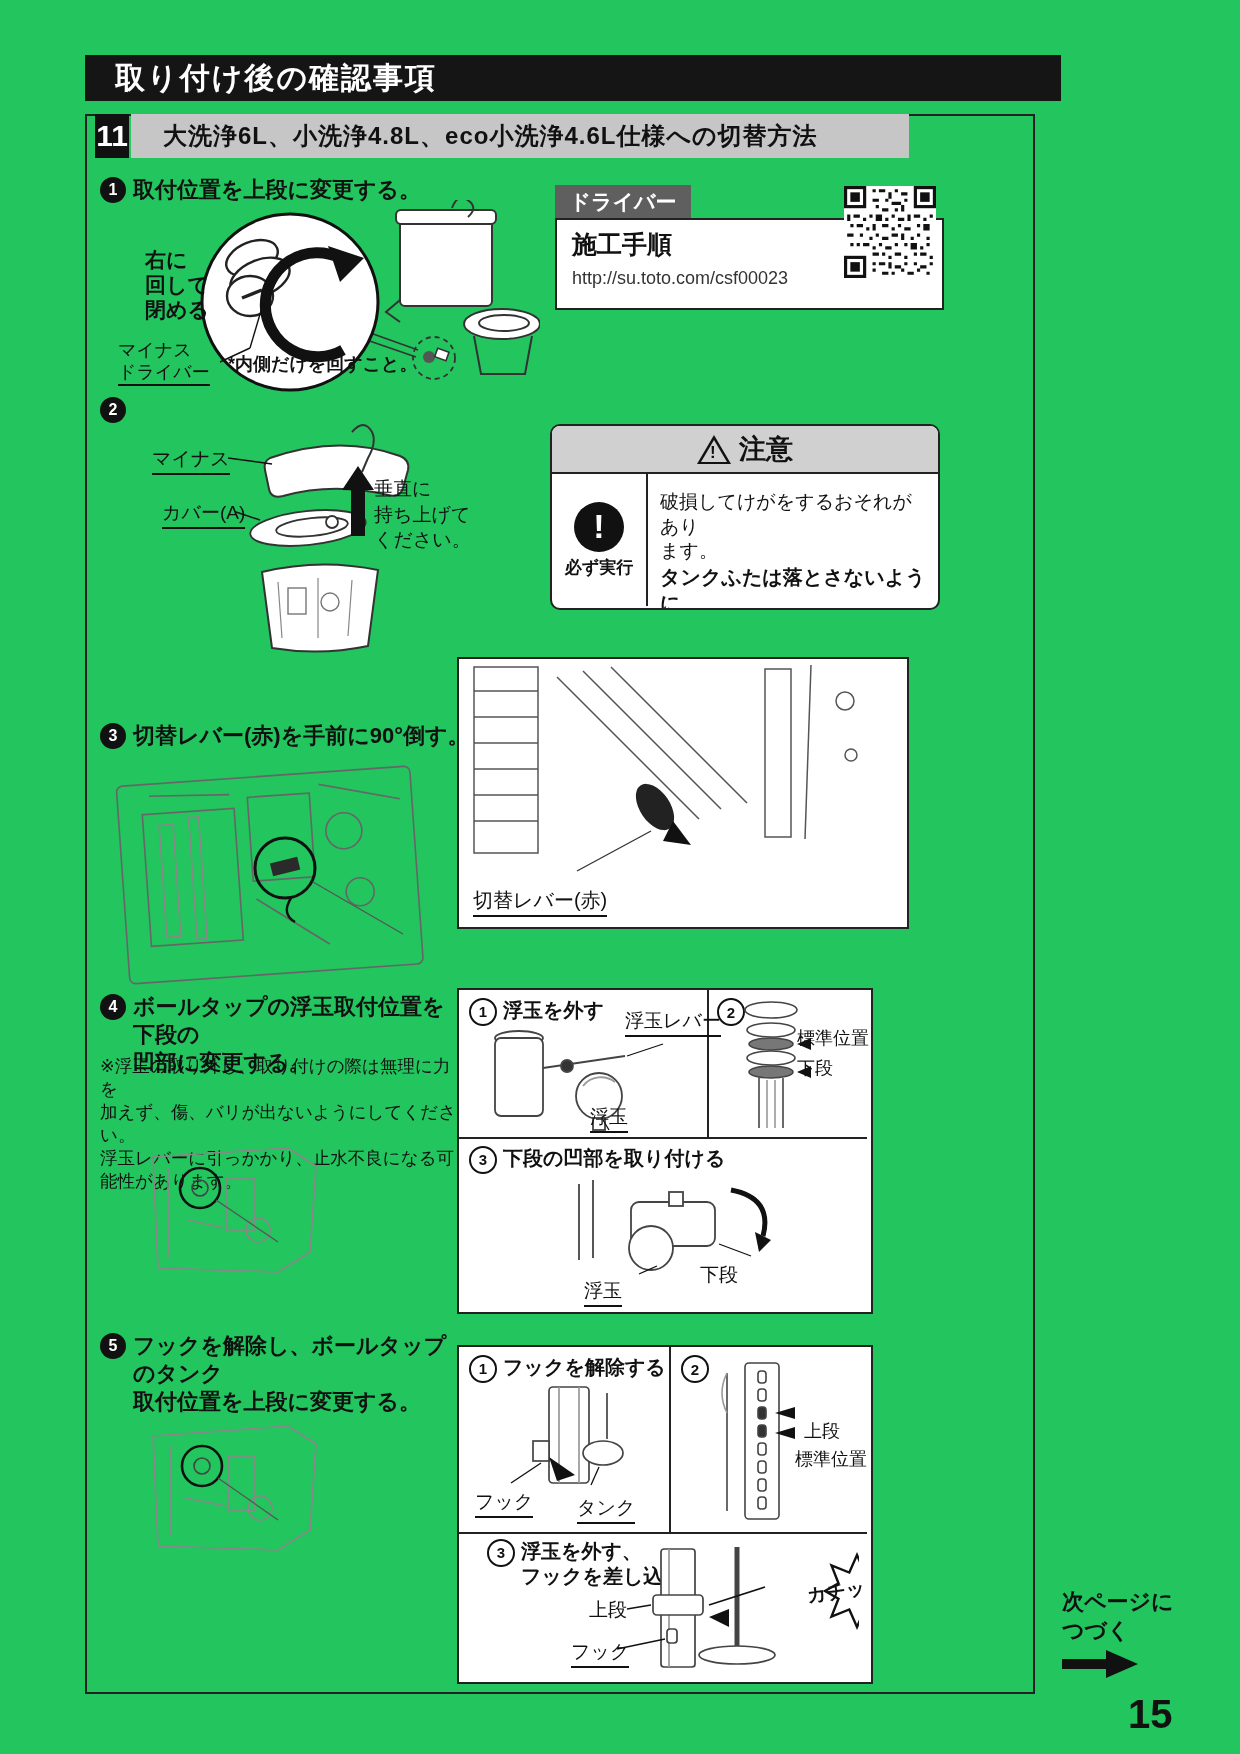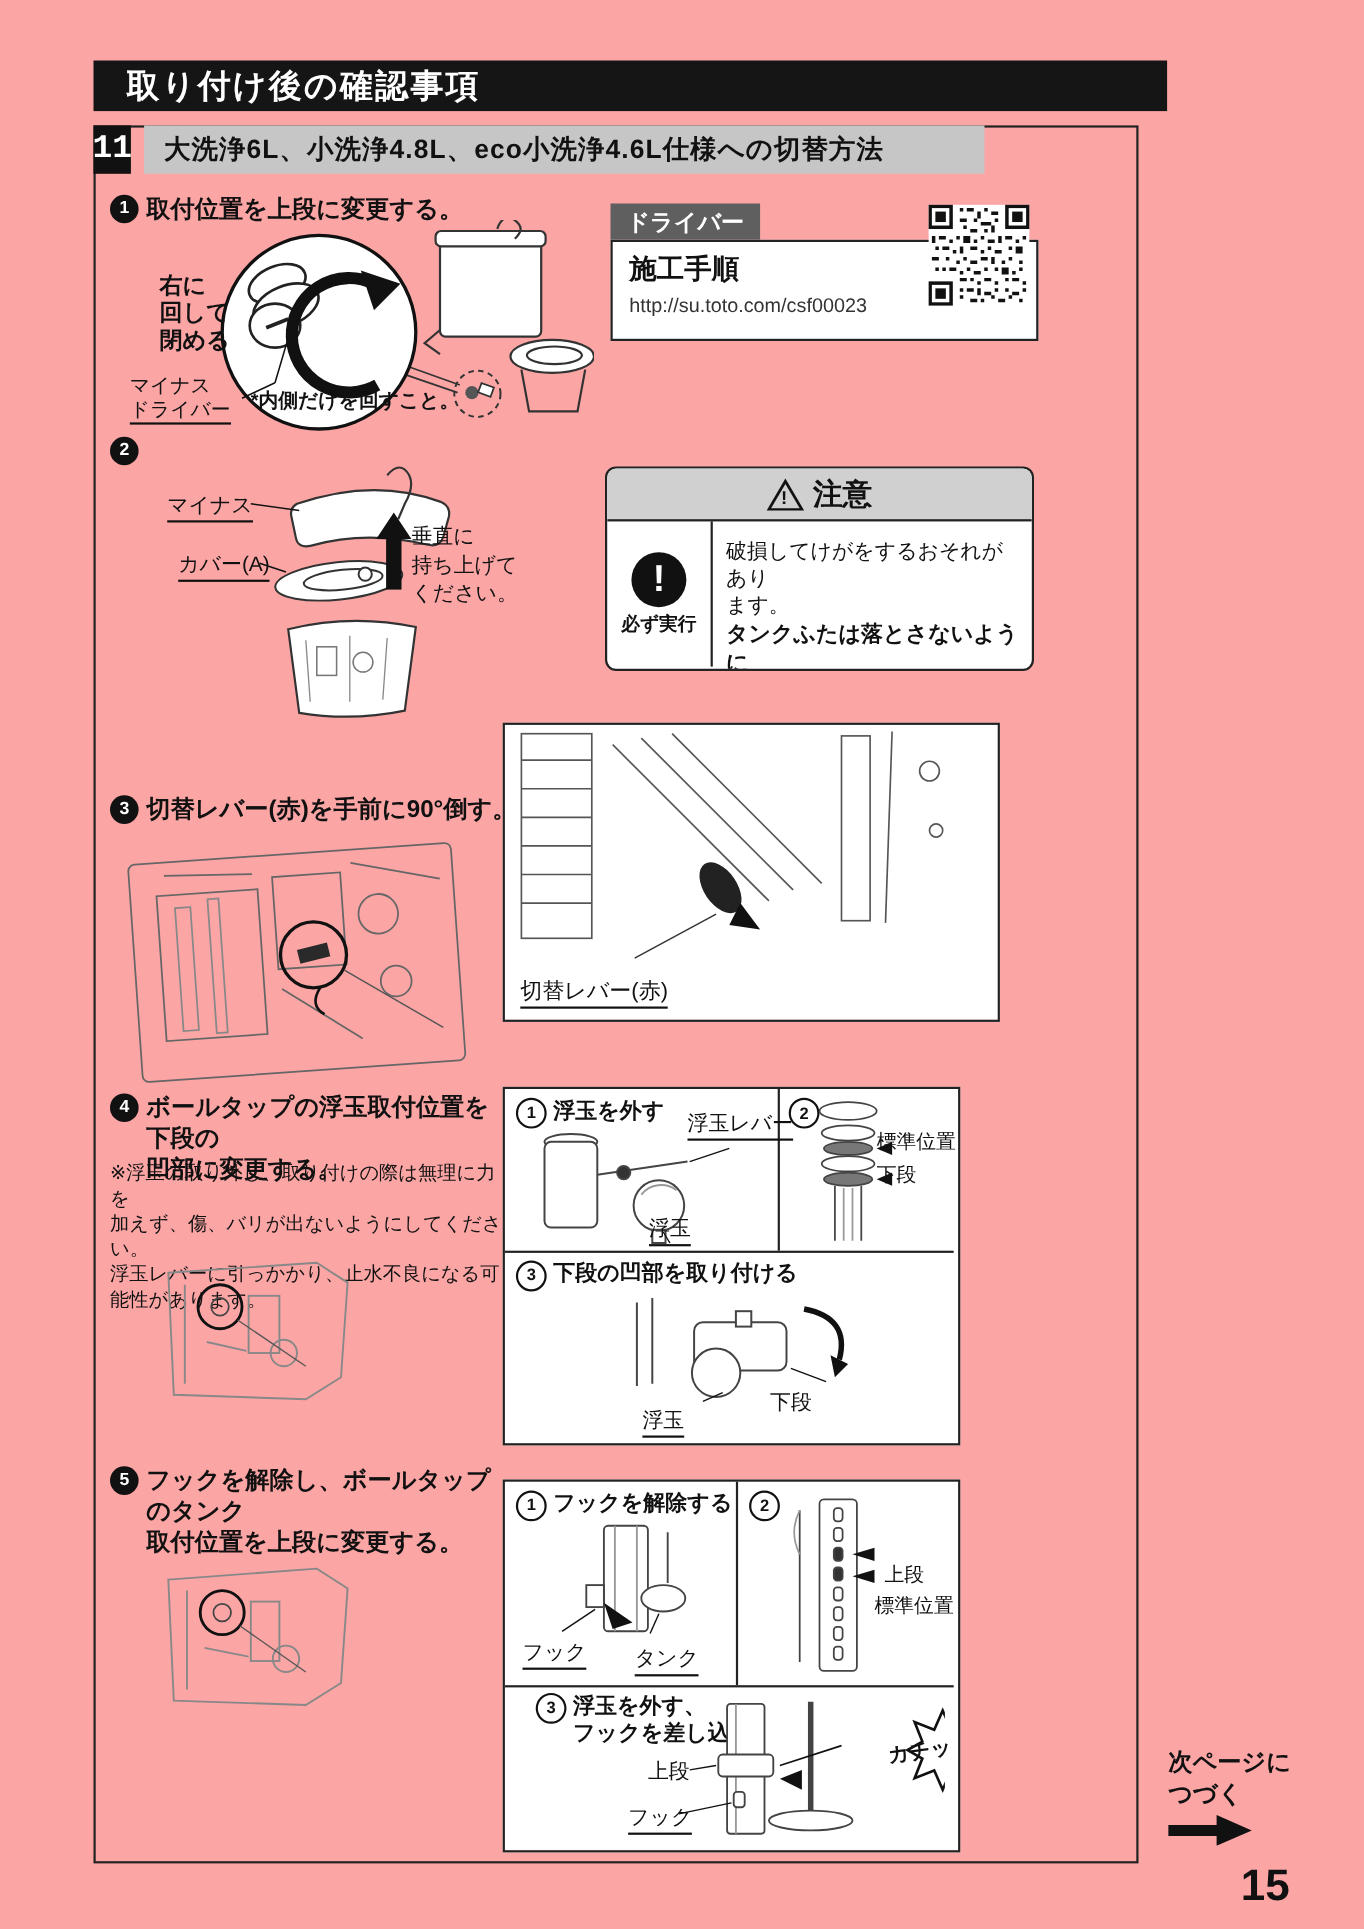--- a/index.html
+++ b/index.html
@@ -1,25 +1,25 @@
 <!DOCTYPE html>
 <html><head>
 <meta charset="utf-8">
 <style>
   html,body{margin:0;padding:0;background:#fff;}
-  .page{position:relative;width:1240px;height:1754px;background:#fca5a5;overflow:hidden;
+  .page{position:relative;width:1240px;height:1754px;background:#22c55e;overflow:hidden;
         font-family:"Liberation Sans","DejaVu Sans",sans-serif;color:#111;}
   .abs{position:absolute;}
   .pre{white-space:pre-line;}
   .bar-title{background:#151515;color:#fff;font-weight:bold;font-size:30px;
              display:flex;align-items:center;padding-left:30px;letter-spacing:2px;}
   .sec-num{background:#111;color:#fff;font-weight:bold;font-size:30px;
            display:flex;align-items:center;justify-content:center;}
   .sec-bar{background:#c6c6c6;color:#111;font-weight:bold;font-size:24px;
-           display:flex;align-items:center;padding-left:18px;letter-spacing:1px;}
+           display:flex;align-items:center;padding-left:32px;letter-spacing:1px;}
   .content-frame{border:2px solid #222;}
   .step-h{display:flex;gap:7px;font-weight:bold;font-size:22px;line-height:1.28;}
   .bnum{width:26px;height:26px;background:#111;color:#fff;border-radius:50%;flex:none;
         display:inline-flex;align-items:center;justify-content:center;font-size:16px;font-weight:bold;margin-top:1px;}
   .cnum{width:24px;height:24px;border:2px solid #111;border-radius:50%;flex:none;background:#fff;
         display:inline-flex;align-items:center;justify-content:center;font-size:15px;font-weight:bold;}
   .lbl{font-size:19px;color:#111;}
   .ul{border-bottom:2px solid #111;padding-bottom:1px;}
   .panel{border:2px solid #222;background:#fff;}
   .ptitle{display:flex;gap:6px;font-size:20px;font-weight:bold;align-items:flex-start;line-height:1.25;}
@@ -44,21 +44,21 @@
 <body>
 
 <div class="page">
 
   <div class="abs bar-title" style="left:85px;top:55px;width:946px;height:46px;">
     <span>取り付け後の確認事項</span>
   </div>
 
   <div class="abs content-frame" style="left:85px;top:114px;width:946px;height:1576px;"></div>
 
-  <div class="abs sec-num" style="left:85px;top:114px;width:34px;height:44px;font-family:Liberation Mono, monospace;">
+  <div class="abs sec-num" style="left:95px;top:114px;width:34px;height:44px;">
     <span>11</span>
   </div>
   <div class="abs sec-bar" style="left:131px;top:114px;width:746px;height:44px;">
     <span>大洗浄6L、小洗浄4.8L、eco小洗浄4.6L仕様への切替方法</span>
   </div>
 
   <div class="abs step-h" style="left:100px;top:176px;width:440px;">
     <span class="bnum">1</span>
     <span>取付位置を上段に変更する。</span>
   </div>

